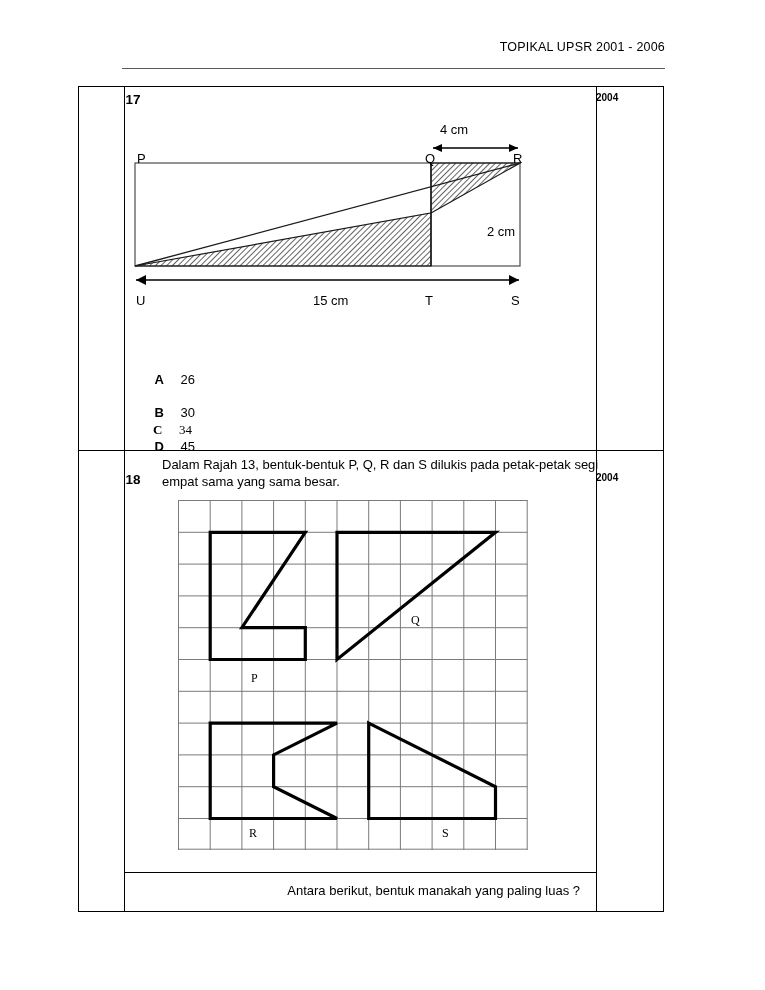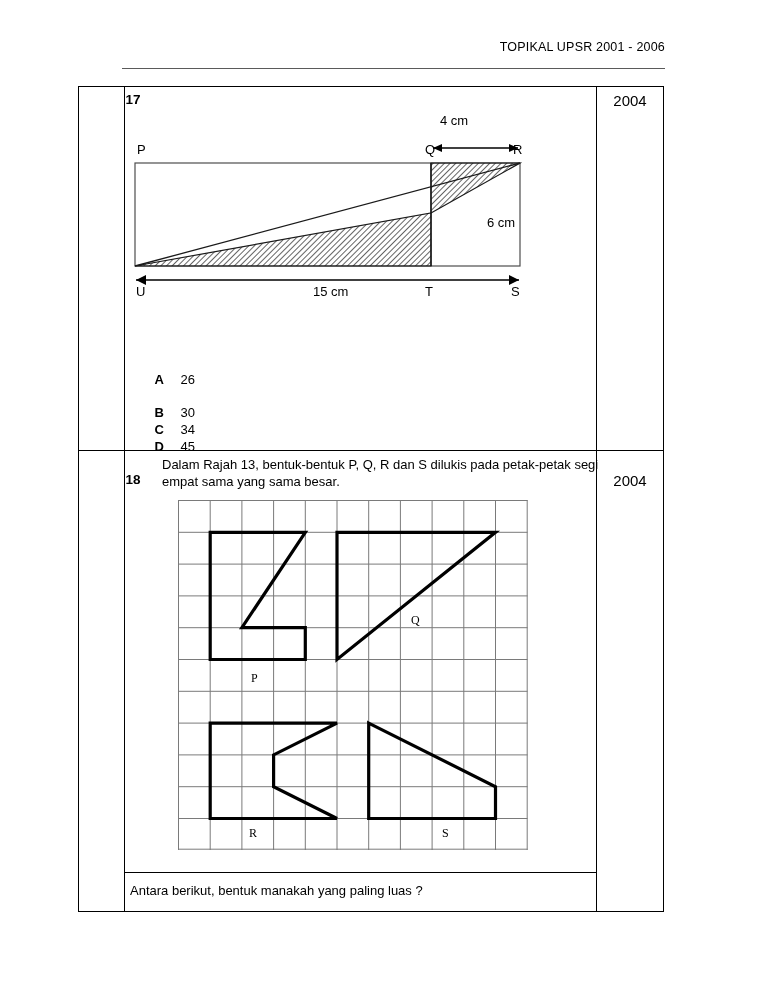--- a/index.html
+++ b/index.html
@@ -63,43 +63,43 @@
     position: absolute;
     width: 46px;
     text-align: center;
     font-size: 13.5px;
     font-weight: bold;
     padding-left: 32px;
   }
   .year-cell {
     position: absolute;
     width: 68px;
-    text-align: center;
-    font-size: 15px;
-    font-weight: normal;
+    font-size: 10px;
+    font-weight: bold;
   }
   .qtext {
     position: absolute;
     font-size: 13px;
     line-height: 17px;
   }
   .opt-row {
     position: absolute;
     font-size: 13px;
     line-height: 16.5px;
     white-space: pre;
   }
   .opt-letter {
     display: inline-block;
     width: 26px;
     font-weight: bold;
   }
   .lbl {
     position: absolute;
     font-size: 13px;
+    margin-top: 9px;
   }
   .lbl-serif {
     position: absolute;
     font-family: "Liberation Serif", serif;
     font-size: 12px;
   }
   svg { display: block; }
   .svgwrap { position: absolute; }
 </style>
 </head>
@@ -152,31 +152,31 @@
   </div>
 
   <div class="lbl" style="left:137px; top:142px;">P</div>
   <div class="lbl" style="left:425px; top:142px;">Q</div>
   <div class="lbl" style="left:513px; top:142px;">R</div>
   <div class="lbl" style="left:136px; top:284px;">U</div>
   <div class="lbl" style="left:425px; top:284px;">T</div>
   <div class="lbl" style="left:511px; top:284px;">S</div>
 
   <div class="lbl" style="left:440px; top:113px;">4 cm</div>
-  <div class="lbl" style="left:487px; top:215px;">6 cm</div>
+  <div class="lbl" style="left:487px; top:215px;">2 cm</div>
   <div class="lbl" style="left:313px; top:284px;">15 cm</div>
 
 
   <div class="opt-row" style="left:140px; top:355px;">
     <span class="opt-letter">A</span><span>26</span>
   </div>
   <div class="opt-row" style="left:140px; top:388px;">
     <span class="opt-letter">B</span><span>30</span>
   </div>
-  <div class="opt-row" style="left:140px; top:405px;">
+  <div class="opt-row" style="left:140px; top:405px;font-family:Liberation Serif, serif;">
     <span class="opt-letter">C</span><span>34</span>
   </div>
   <div class="opt-row" style="left:140px; top:422px;">
     <span class="opt-letter">D</span><span>45</span>
   </div>
 
   <div class="num-cell" style="left:78px; top:472px;">18</div>
   <div class="year-cell" style="left:596px; top:472px;">2004</div>
 
   <div class="qtext" style="left:130px; top:456px; width:445px;margin-left:32px;">Dalam Rajah 13, bentuk-bentuk P, Q, R dan S dilukis pada petak-petak segi empat sama yang sama besar.</div>
@@ -220,15 +220,15 @@
 
       <polygon points="190.7,223.1 317.5,286.7 317.5,318.5 190.7,318.5" fill="none" stroke="#000000" stroke-width="3.2" stroke-linejoin="miter"></polygon>
     </svg>
   </div>
 
   <div class="lbl-serif" style="left:251px; top:671px;">P</div>
   <div class="lbl-serif" style="left:411px; top:613px;">Q</div>
   <div class="lbl-serif" style="left:249px; top:826px;">R</div>
   <div class="lbl-serif" style="left:442px; top:826px;">S</div>
 
-  <div class="qtext" style="left:130px; top:882px; width:450px;">Antara berikut, bentuk manakah yang paling luas ?</div>
+  <div class="qtext" style="left:130px; top:882px; width:450px;text-align:right;">Antara berikut, bentuk manakah yang paling luas ?</div>
 
 </div>
 
 </body></html>

